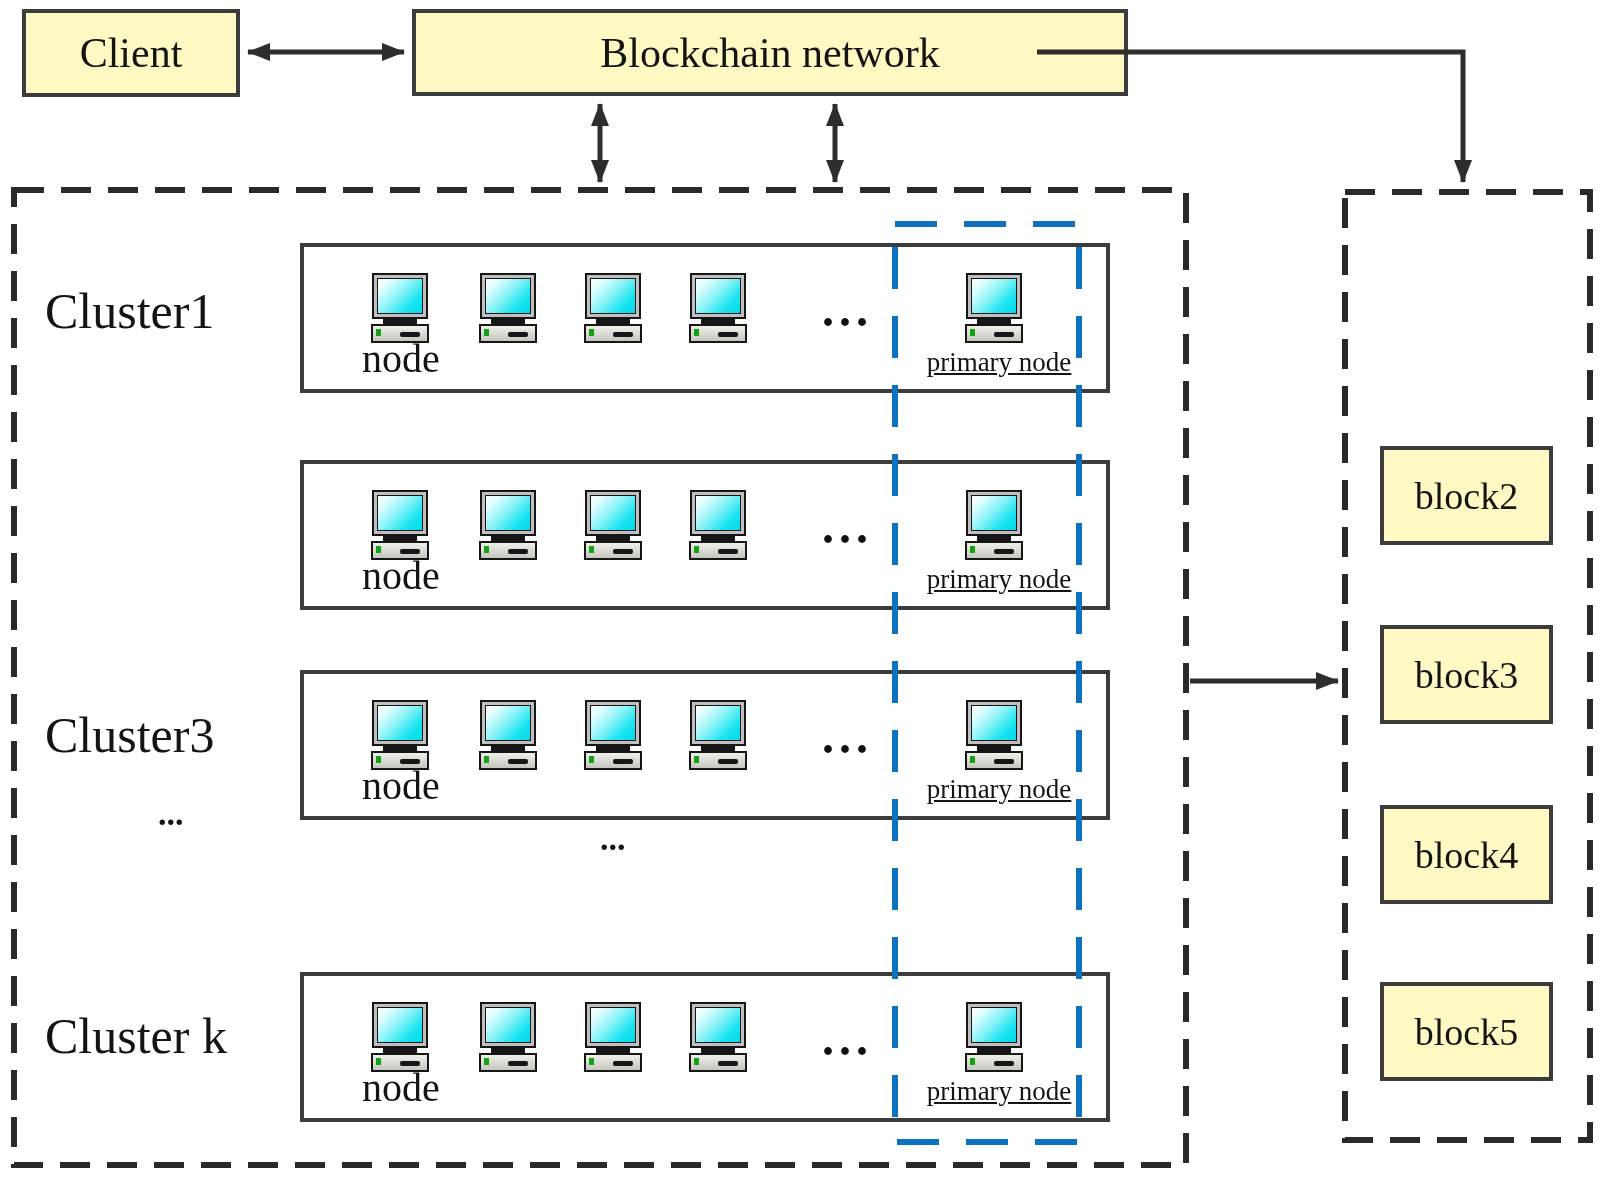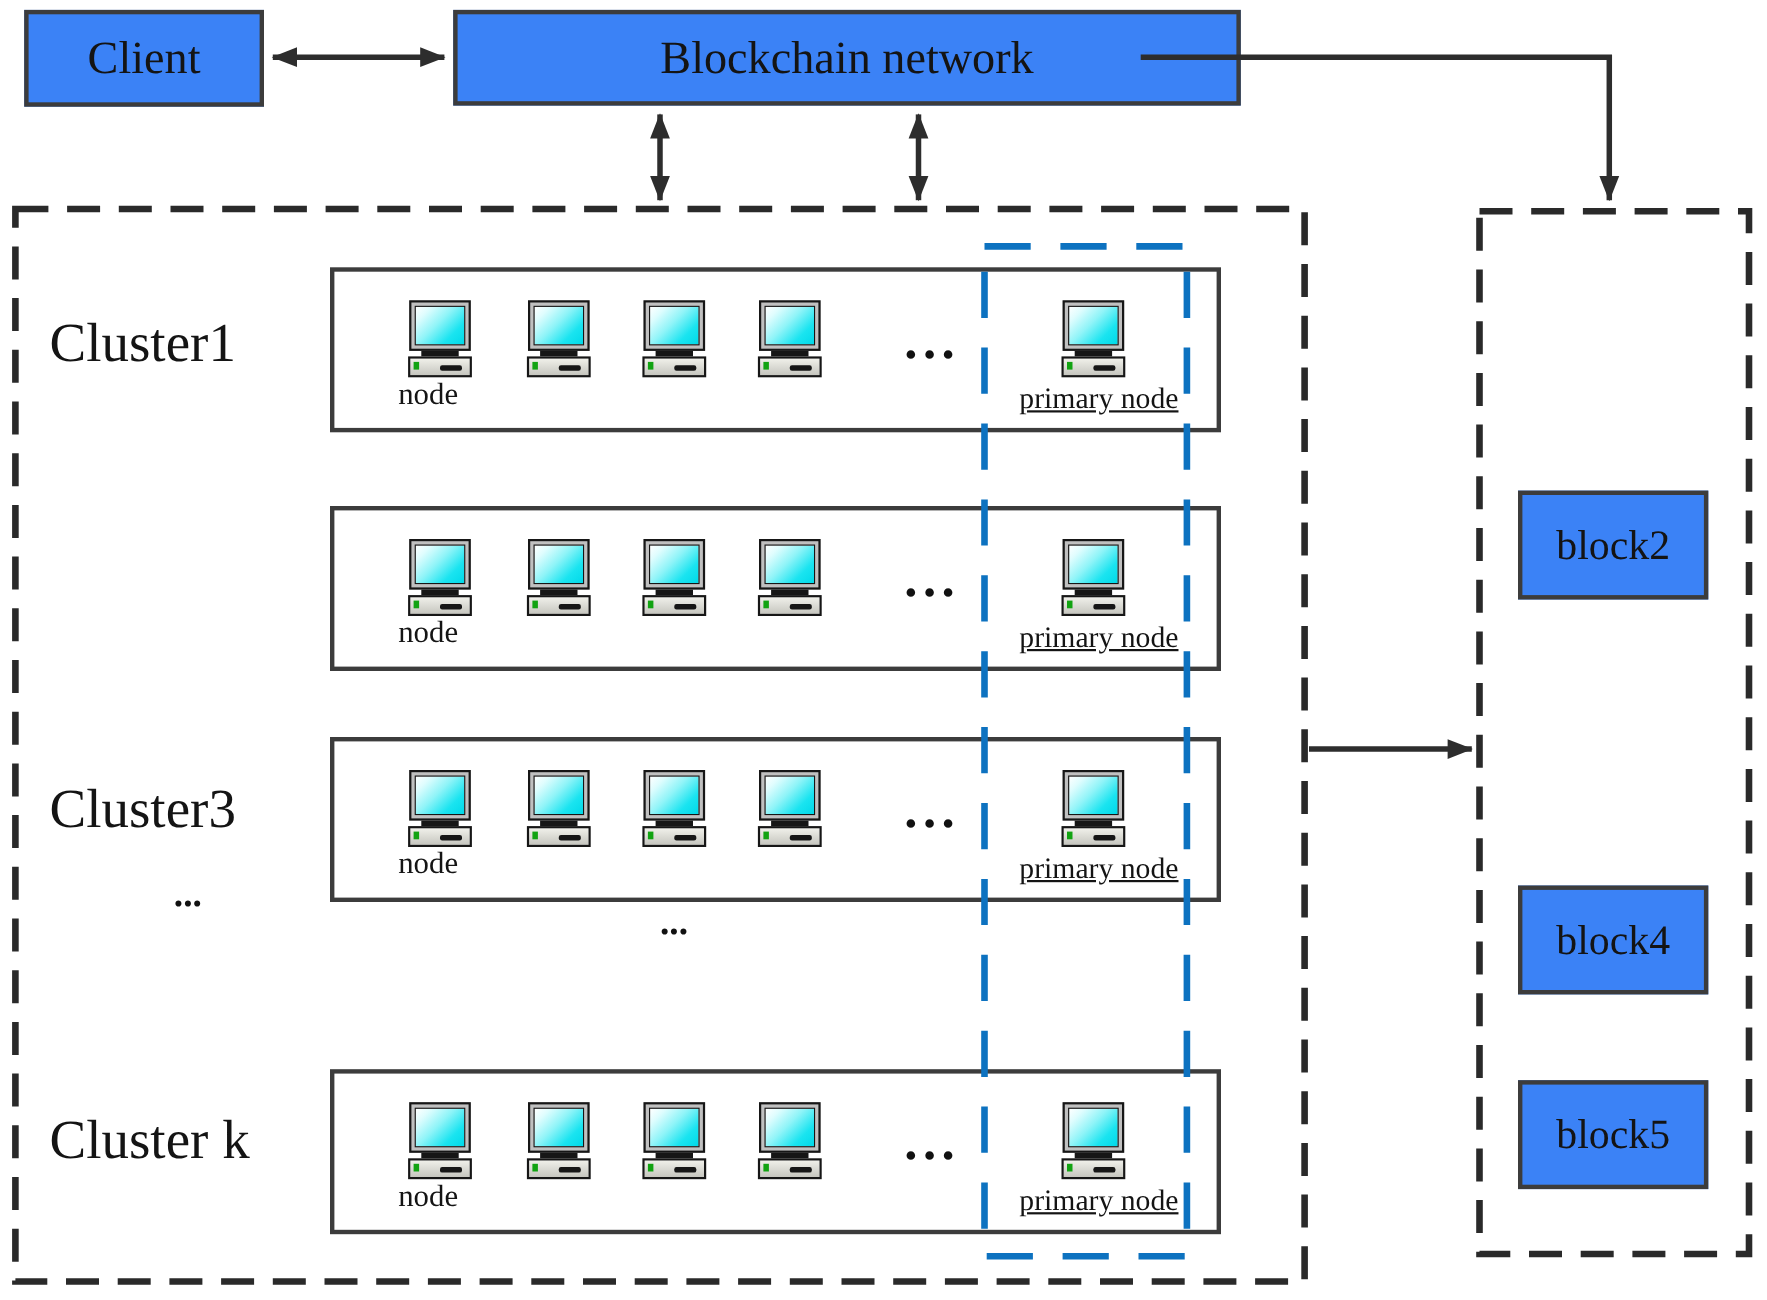--- a/index.html
+++ b/index.html
@@ -2,21 +2,21 @@
 <html style="--accent-blue: #0d72c0; --line-dark: #2d2d2d;"><head>
 <meta charset="utf-8">
 <style>
   html,body{margin:0;padding:0;background:#fff;}
   .canvas{
     position:relative;width:1606px;height:1182px;background:#fff;
     font-family:"Liberation Serif","DejaVu Serif",serif;color:#141414;overflow:hidden;
   }
   
   .box{
-    position:absolute;border:4px solid #3c3c3c;background:#3b82f6;
+    position:absolute;border:4px solid #3c3c3c;background:#fef9c3;
     box-sizing:border-box;display:flex;align-items:center;justify-content:center;
   }
   .titlebox{font-size:42px;}
   .client{left:22px;top:9px;width:218px;height:88px;}
   .network{left:412px;top:9px;width:716px;height:87px;}
   .cluster-row{left:300px;width:810px;height:150px;background:#fff;}
   .blockbox{left:1380px;width:173px;height:99px;font-size:38px;}
   
   .cluster-label{
     position:absolute;left:45px;width:240px;height:52px;line-height:52px;
@@ -25,21 +25,21 @@
   
   .v-dots{
     position:absolute;width:14px;font-size:34px;font-weight:bold;
     word-break:break-all;color:#111;
   }
   
   .h-dots{
     position:absolute;left:518px;top:39px;font-size:48px;font-weight:bold;
     line-height:48px;letter-spacing:5px;color:#111;
   }
-  .row-label{position:absolute;font-size:28px;line-height:40px;}
+  .row-label{position:absolute;font-size:40px;line-height:40px;}
   .node-label{left:58px;top:92px;}
   .primary-label{left:595px;top:98px;width:200px;text-align:center;font-size:27px;line-height:34px;text-decoration:underline;}
   
   .pc{position:absolute;top:26px;width:62px;height:72px;}
   .pc .monitor{
     position:absolute;left:2px;top:0;width:56px;height:46px;background:#c0c0c0;
     border:2px solid #161616;box-sizing:border-box;padding:3px;
   }
   .pc .screen{
     display:block;width:100%;height:100%;box-sizing:border-box;border:1px solid #161616;
@@ -296,20 +296,23 @@
           <span class="led"></span>
           <span class="slot"></span>
         </span>
       </span>
     <div class="row-label node-label">node</div>
     <div class="row-label primary-label">primary node</div>
   </div>
 
   <div class="box blockbox" style="top:446px">
       <span>block2</span>
+    </div>
+  <div class="box blockbox" style="top:625px">
+      <span>block3</span>
     </div>
   <div class="box blockbox" style="top:805px">
       <span>block4</span>
     </div>
   <div class="box blockbox" style="top:982px">
       <span>block5</span>
     </div>
 
   <svg class="overlay" viewBox="0 0 1606 1182">
     <defs>

